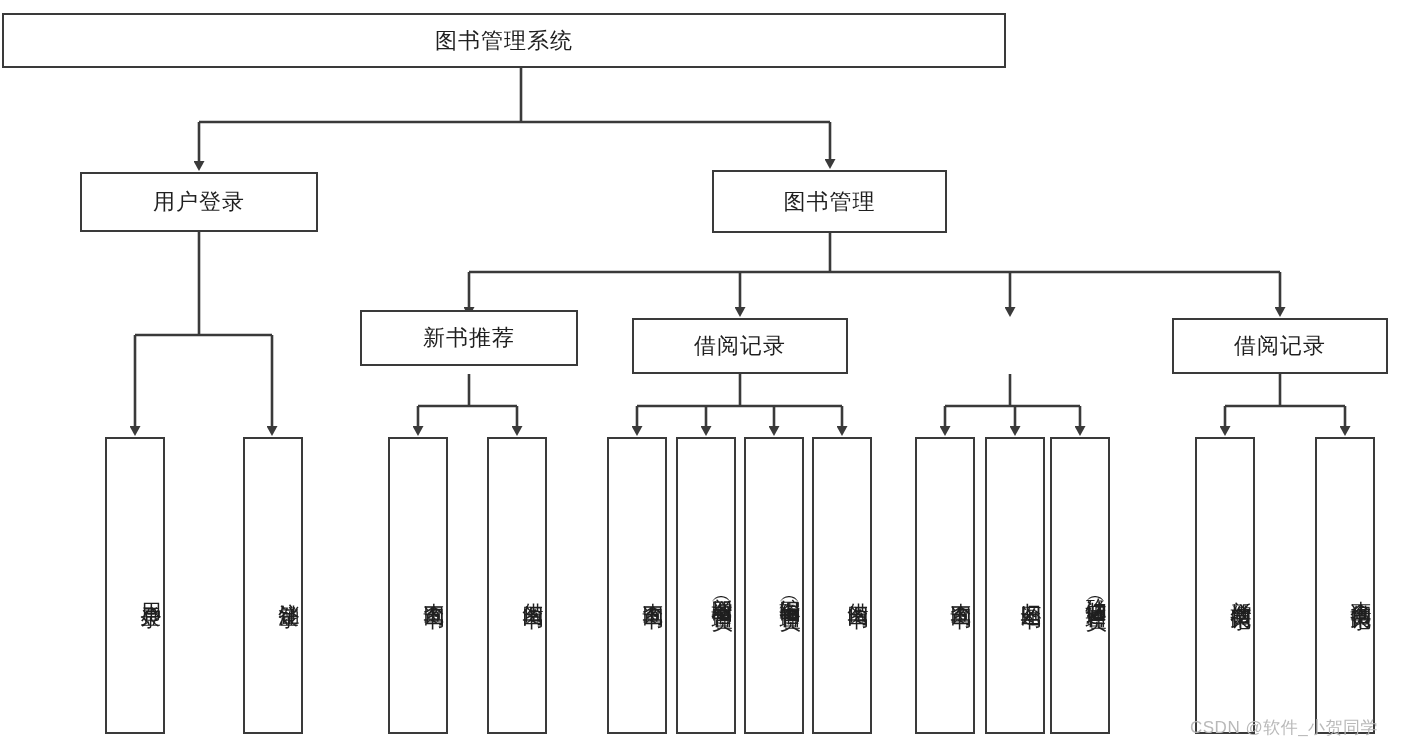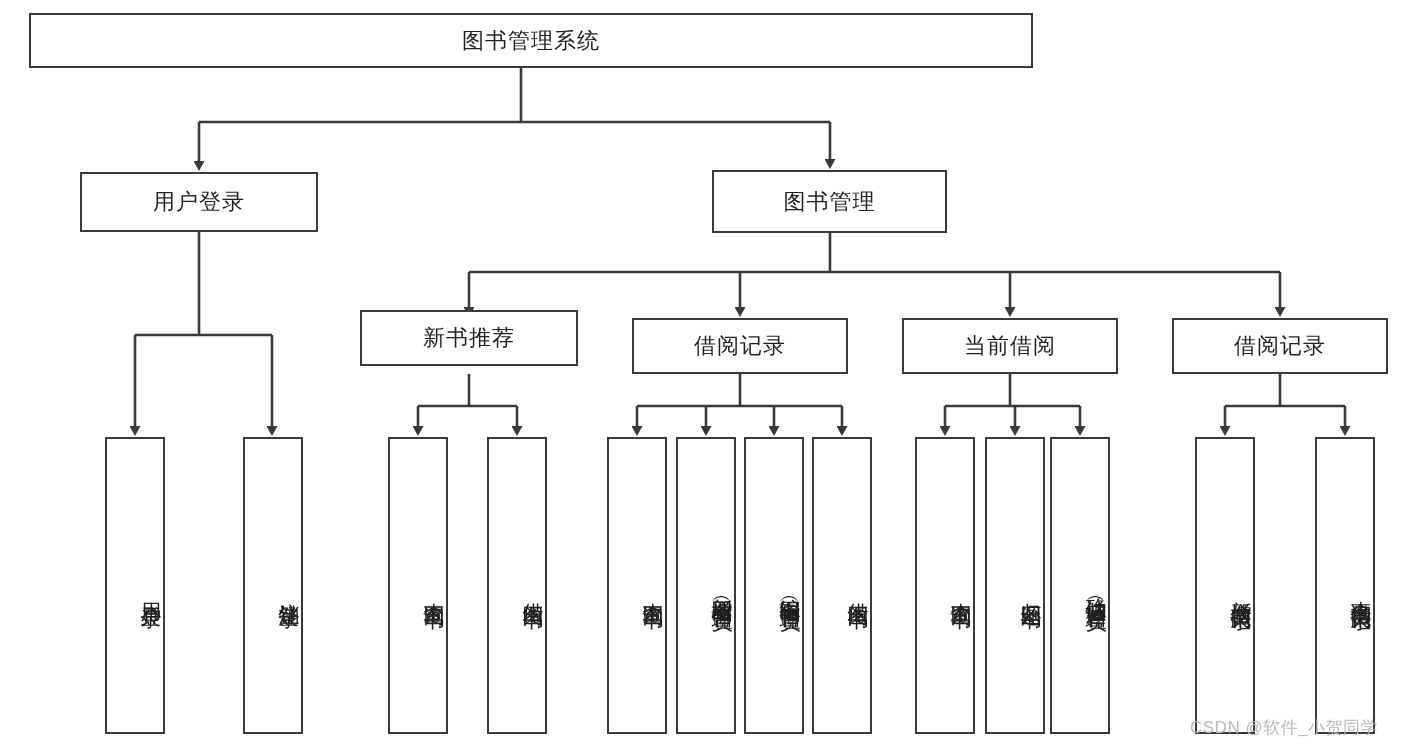--- a/index.html
+++ b/index.html
@@ -110,39 +110,36 @@
       <path d="M1015,406 L1015,427" marker-end="url(#arrow)"></path>
       <path d="M1080,406 L1080,427" marker-end="url(#arrow)"></path>
 
       <path d="M1280,374 L1280,406"></path>
       <path d="M1225,406 L1345,406"></path>
       <path d="M1225,406 L1225,427" marker-end="url(#arrow)"></path>
       <path d="M1345,406 L1345,427" marker-end="url(#arrow)"></path>
     </g>
   </svg>
 
-  <div class="node horiz" style="left:29px; top:13px; width:1004px; height:55px;">
+  <div class="node horiz" style="left:2px; top:13px; width:1004px; height:55px;">
     <span class="label">图书管理系统</span>
   </div>
 
   <div class="node horiz" style="left:80px; top:172px; width:238px; height:60px;">
     <span class="label">用户登录</span>
   </div>
   <div class="node horiz" style="left:712px; top:170px; width:235px; height:63px;">
     <span class="label">图书管理</span>
   </div>
 
   <div class="node horiz" style="left:360px; top:310px; width:218px; height:56px;">
     <span class="label">新书推荐</span>
   </div>
   <div class="node horiz" style="left:632px; top:318px; width:216px; height:56px;">
     <span class="label">借阅记录</span>
-  </div>
-  <div class="node horiz" style="left:902px; top:318px; width:216px; height:56px;">
-    <span class="label">当前借阅</span>
   </div>
   <div class="node horiz" style="left:1172px; top:318px; width:216px; height:56px;">
     <span class="label">借阅记录</span>
   </div>
 
   <div class="node vert" style="left:105px; top:437px; width:60px; height:297px;">
     <span class="label">用户登录</span>
   </div>
   <div class="node vert" style="left:243px; top:437px; width:60px; height:297px;">
     <span class="label">注销登录</span>

